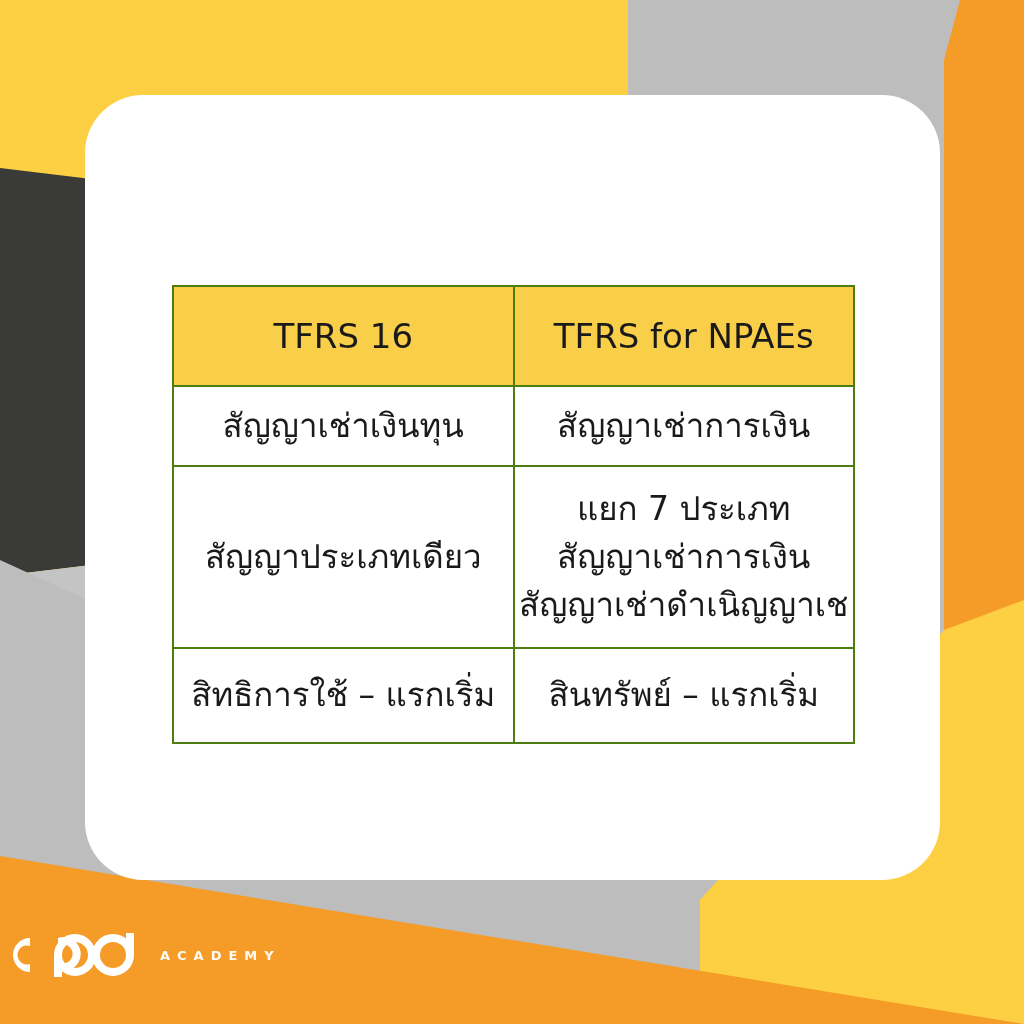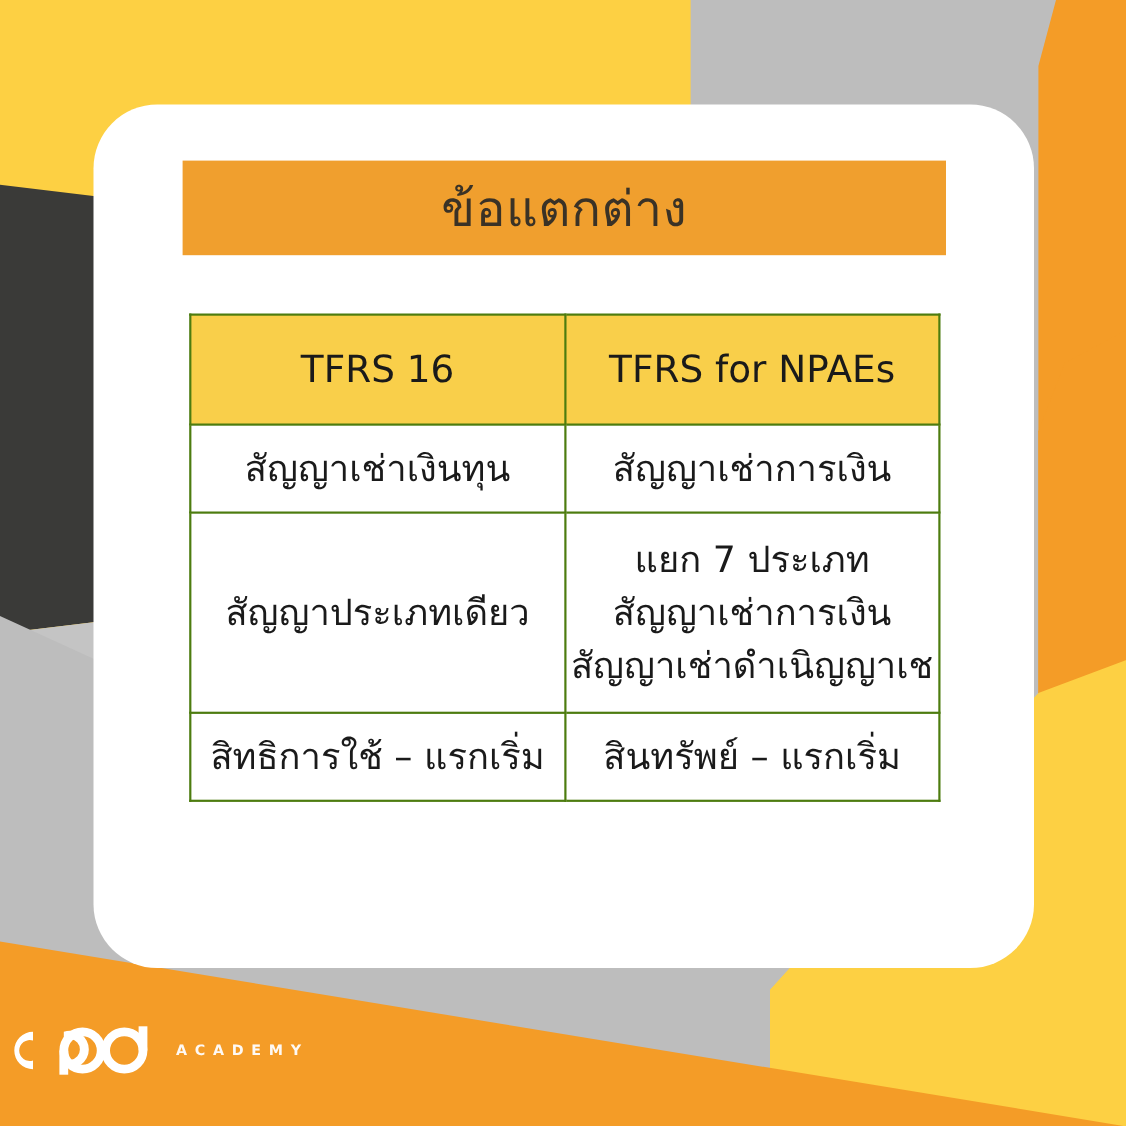--- a/index.html
+++ b/index.html
@@ -79,21 +79,21 @@
     background: #F9CF4A;
     height: 98px;
     font-size: 34px;
   }
   table.cmp tbody td {
     background: #FFFFFF;
     font-size: 33px;
   }
   .row-h1 { height: 80px; }
   .row-h2 { height: 182px; }
-  .row-h3 { height: 80px; }
+  .row-h3 { height: 95px; }
   .cell-lines {
     display: flex;
     flex-direction: column;
     justify-content: center;
     align-items: center;
     gap: 8px;
     line-height: 1.22;
   }
   .cell-lines span { display: block; }
 
@@ -133,23 +133,20 @@
   <polygon points="560,1024 1024,1024 1024,600 944,630 700,900" fill="#FDD043"></polygon>
   <polygon points="0,168 232,196 232,548 0,576" fill="#3A3A38"></polygon>
   <polygon points="0,576 232,548 232,1024 0,1024" fill="#C4C4C4"></polygon>
   <polygon points="0,560 700,880 700,1024 0,1024" fill="#BDBDBD"></polygon>
   <polygon points="0,856 1024,1024 0,1024" fill="#F49C27"></polygon>
   <polygon points="0,840 250,1000 0,1000" fill="#BDBDBD" opacity="0"></polygon>
 </svg>
 
 <div class="card">
 
-  <div class="title-banner">
-    <div class="title-text">ข้อแตกต่าง</div>
-  </div>
 
   <div class="table-wrap">
     <table class="cmp">
       <thead>
         <tr>
           <th>TFRS 16</th>
           <th>TFRS for NPAEs</th>
         </tr>
       </thead>
       <tbody>

